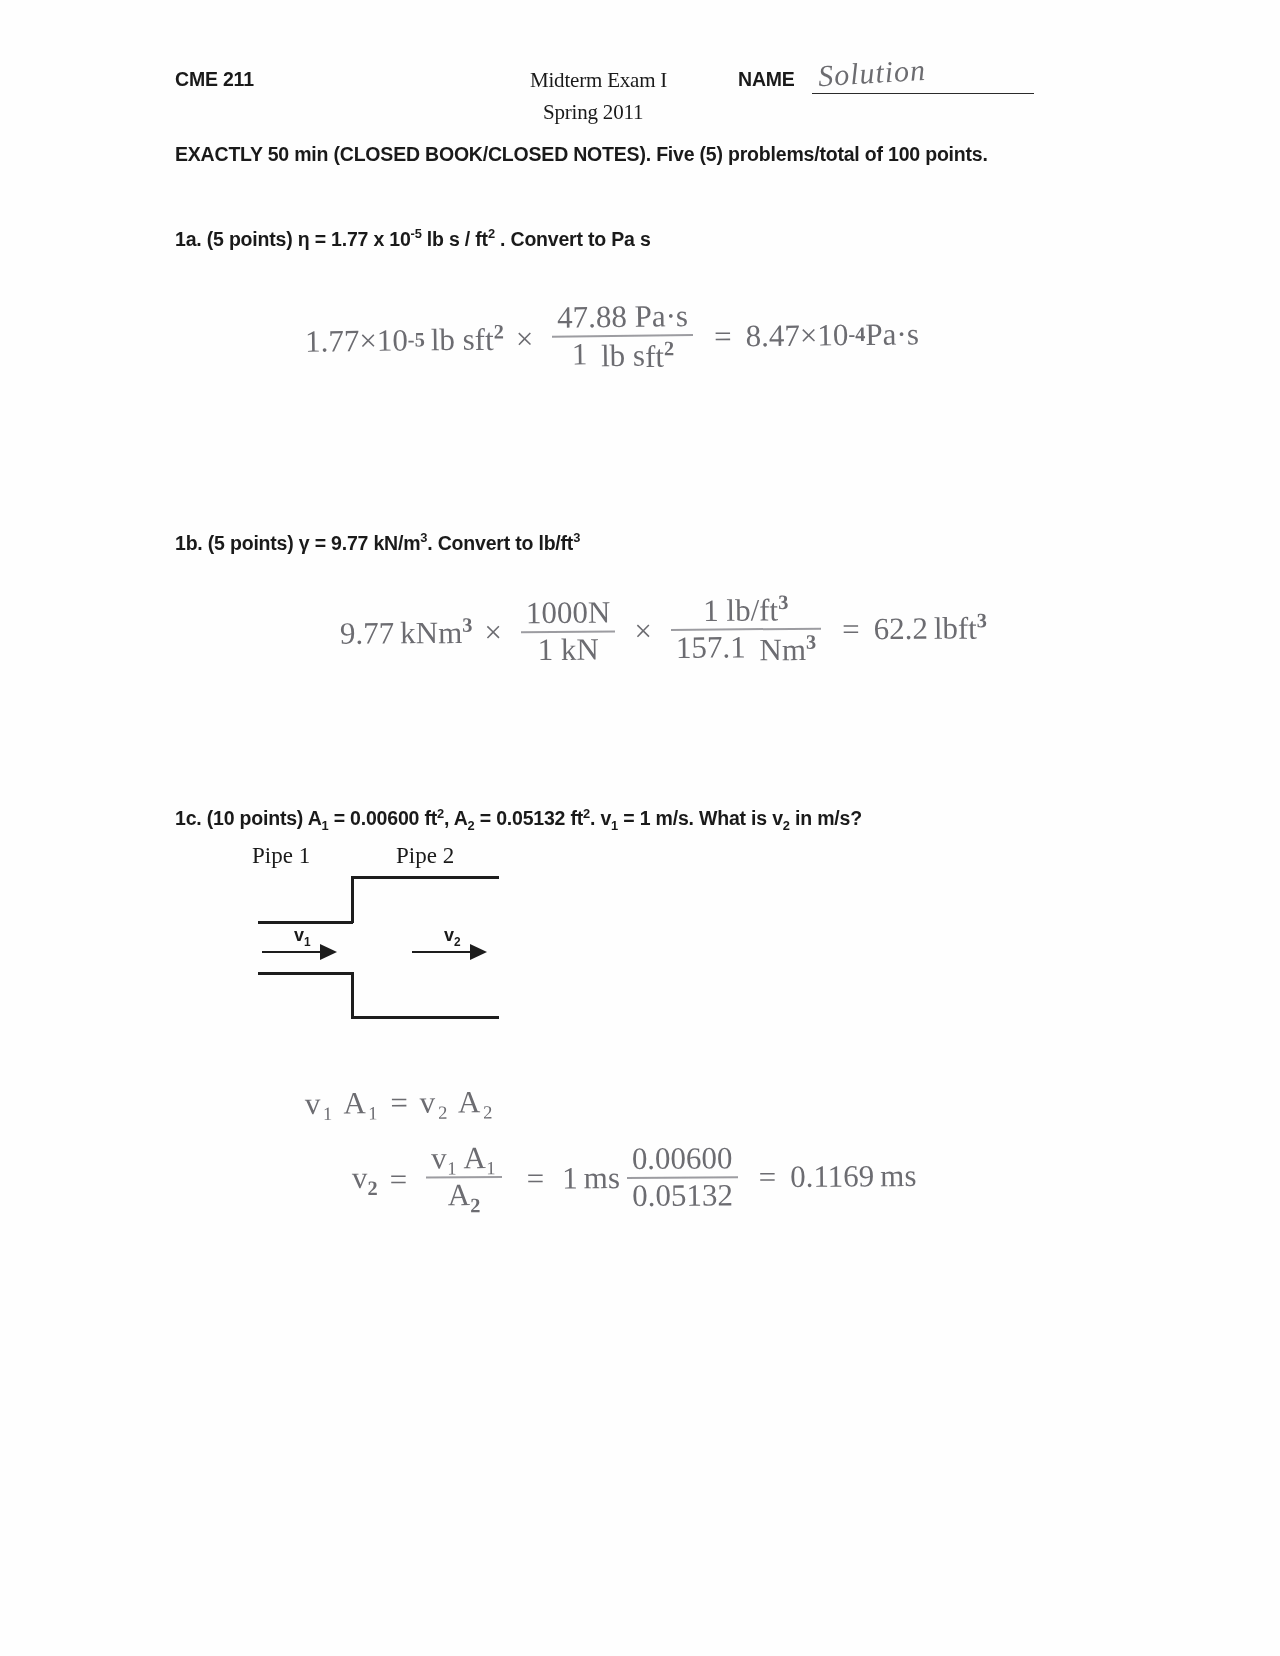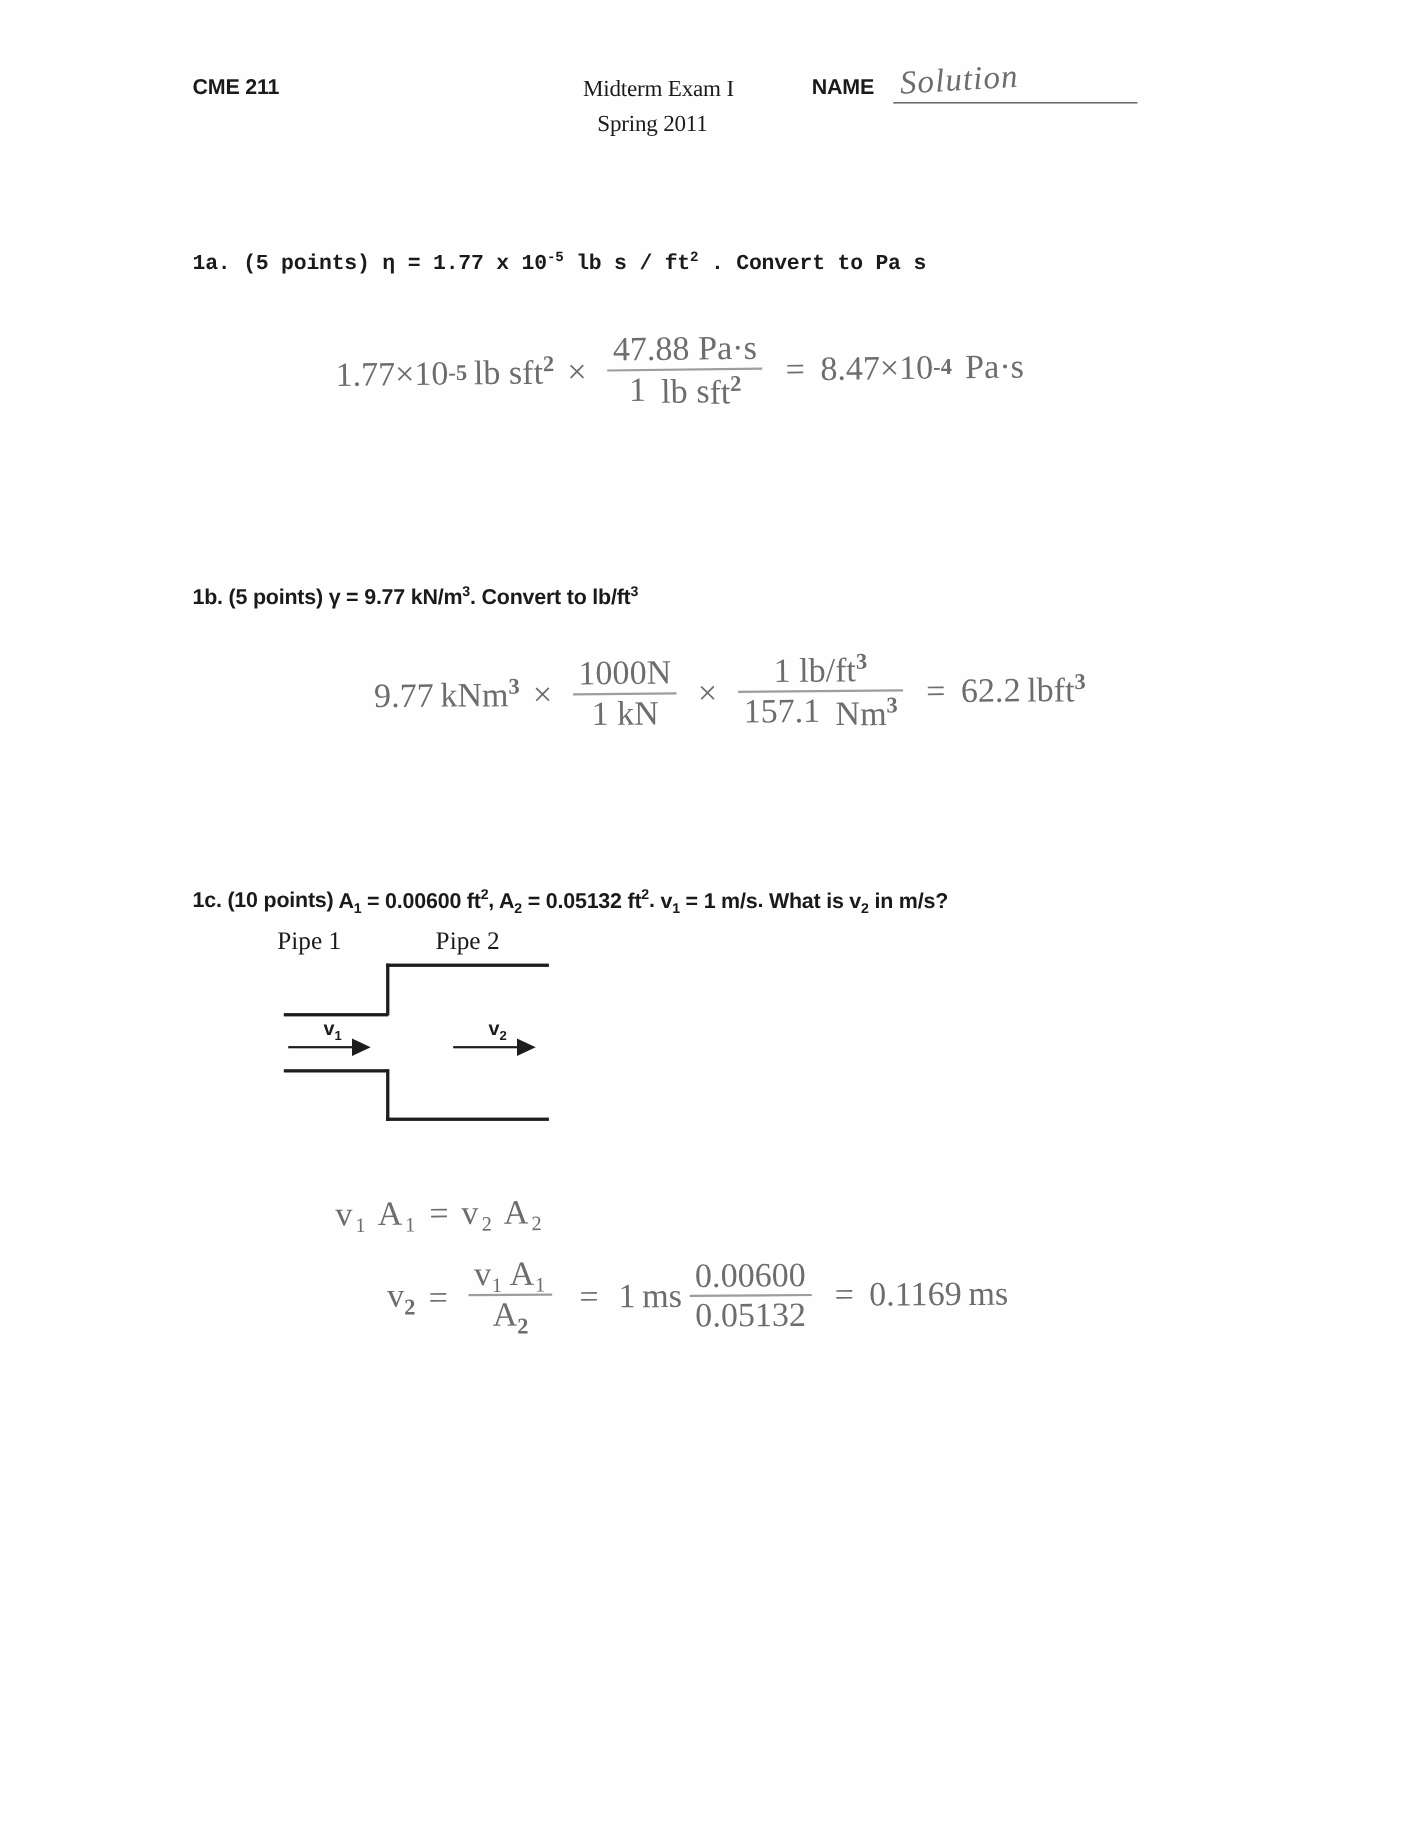--- a/index.html
+++ b/index.html
@@ -61,21 +61,21 @@
     font-style: italic;
     font-size: 30px;
     color: #4d4d52;
     transform: rotate(-3.5deg);
     opacity: .82;
     letter-spacing: 1px;
   }
   #instructions { left: 175px; top: 143px; }
 
   
-  #prompt-1a { left: 175px; top: 226px; font-family: Liberation Mono, monospace; }
+  #prompt-1a { left: 175px; top: 226px; }
   #prompt-1b { left: 175px; top: 530px; }
   #prompt-1c { left: 175px; top: 805px; }
 
   
   .hand {
     position: absolute;
     font-family: "Liberation Serif", serif;
     color: #58585e;
     opacity: .88;
     white-space: nowrap;
@@ -213,20 +213,21 @@
   <div class="typed" id="exam-title">Midterm Exam I</div>
 
   <div class="typed" id="exam-term">Spring 2011</div>
 
   <div class="typed" id="name-label">NAME</div>
 
   <div id="name-rule"></div>
 
   <div id="name-value" class="hand">Solution</div>
 
+  <div class="typed" id="instructions">EXACTLY 50 min (CLOSED BOOK/CLOSED NOTES). Five (5) problems/total of 100 points.</div>
 
   <div class="typed" id="prompt-1a">
     <span>1a.</span>
     <span>(<span>5 points</span>)</span>
     <span>η</span>
     <span>=</span>
     <span>1.77 x 10</span><sup>-5</sup>
     <span>lb s / ft</span><sup>2</sup>
     <span>. Convert to Pa s</span>
   </div>
@@ -249,21 +250,21 @@
           <span class="hw-unit">
             <span class="num">lb s</span>
             <span class="bar"></span>
             <span class="den"><span>ft</span><sup>2</sup></span>
           </span>
         </span>
       </span>
       <span style="margin:0 14px">=</span>
       <span>8.47×10</span>
         <sup>-4</sup>
-      <span style="margin-left:12px">Pa·s</span>
+      <span style="">Pa·s</span>
     </span>
   </div>
 
   <div class="typed" id="prompt-1b">
     <span>1b.</span>
     <span>(<span>5 points</span>)</span>
     <span>γ</span>
     <span>=</span>
     <span>9.77 kN/m</span><sup>3</sup><span>. Convert to lb/ft</span><sup>3</sup>
   </div>

